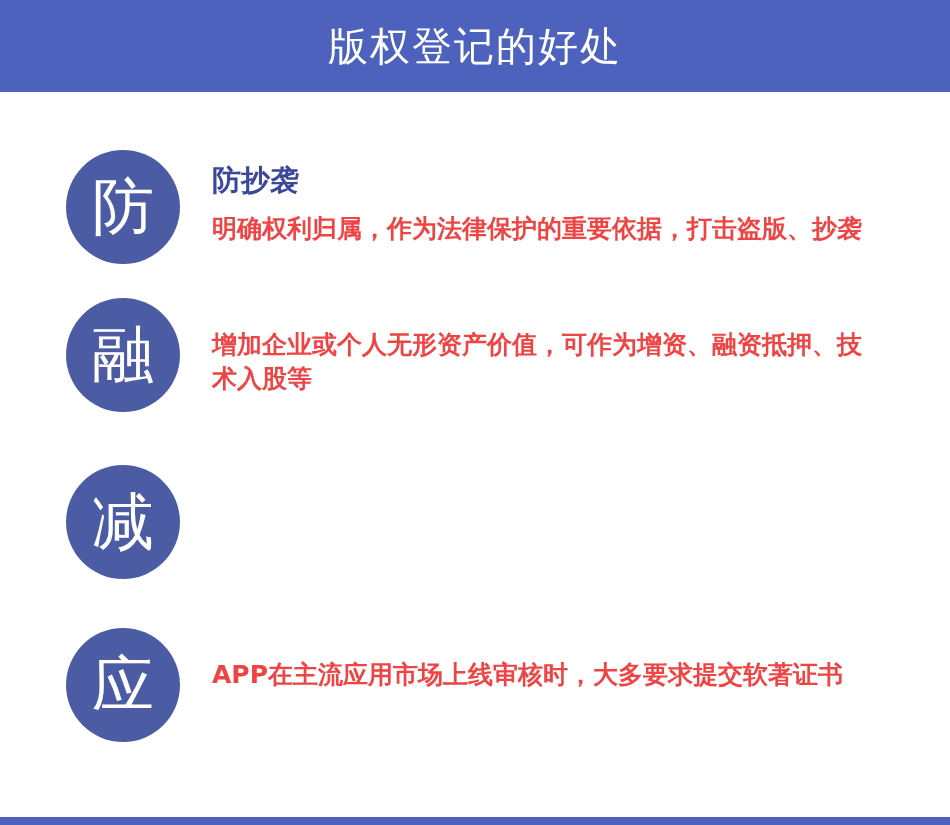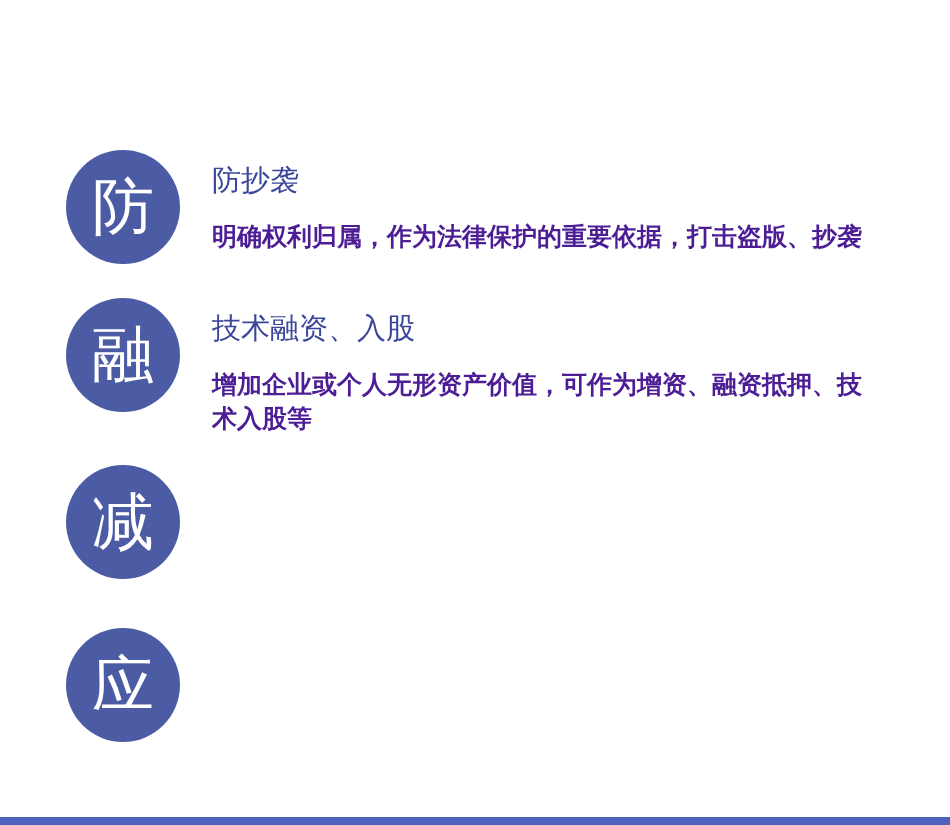--- a/index.html
+++ b/index.html
@@ -57,78 +57,81 @@
     line-height: 1;
   }
   .text-col {
     margin-left: 32px;
     padding-top: 14px;
     width: 710px;
   }
   .benefit-heading {
     color: #3a479a;
     font-size: 29px;
-    font-weight: 400;
+    font-weight: 700;
     line-height: 32px;
   }
   .benefit-desc {
-    margin-top: 24px;
-    color: #4c1d95;
+    margin-top: 16px;
+    color: #ef4444;
     font-size: 25px;
     font-weight: 700;
     line-height: 34px;
     white-space: pre-line;
     max-width: 700px;
   }
   .footer-bar {
     position: absolute;
     left: 0; bottom: 0;
     width: 950px;
     height: 8px;
     background: #4d62bd;
   }
 </style>
 </head>
 <body>
 
 <div class="page">
 
+  <div class="header-bar">
+    <div class="page-title">版权登记的好处</div>
+  </div>
 
   <div class="section section-1">
     <div class="badge">
       <span class="badge-char">防</span>
     </div>
     <div class="text-col">
       <div class="benefit-heading">防抄袭</div>
       <div class="benefit-desc">明确权利归属，作为法律保护的重要依据，打击盗版、抄袭</div>
     </div>
   </div>
 
   <div class="section section-2">
     <div class="badge">
       <span class="badge-char">融</span>
     </div>
     <div class="text-col">
-      <div class="benefit-heading">技术融资、入股</div>
       <div class="benefit-desc">增加企业或个人无形资产价值，可作为增资、融资抵押、技
 术入股等</div>
     </div>
   </div>
 
   <div class="section section-3">
     <div class="badge">
       <span class="badge-char">减</span>
     </div>
     <div class="text-col">
     </div>
   </div>
 
   <div class="section section-4">
     <div class="badge">
       <span class="badge-char">应</span>
     </div>
     <div class="text-col">
+      <div class="benefit-desc">APP在主流应用市场上线审核时，大多要求提交软著证书</div>
     </div>
   </div>
 
   <div class="footer-bar"></div>
 
 </div>
 
 </body></html>

